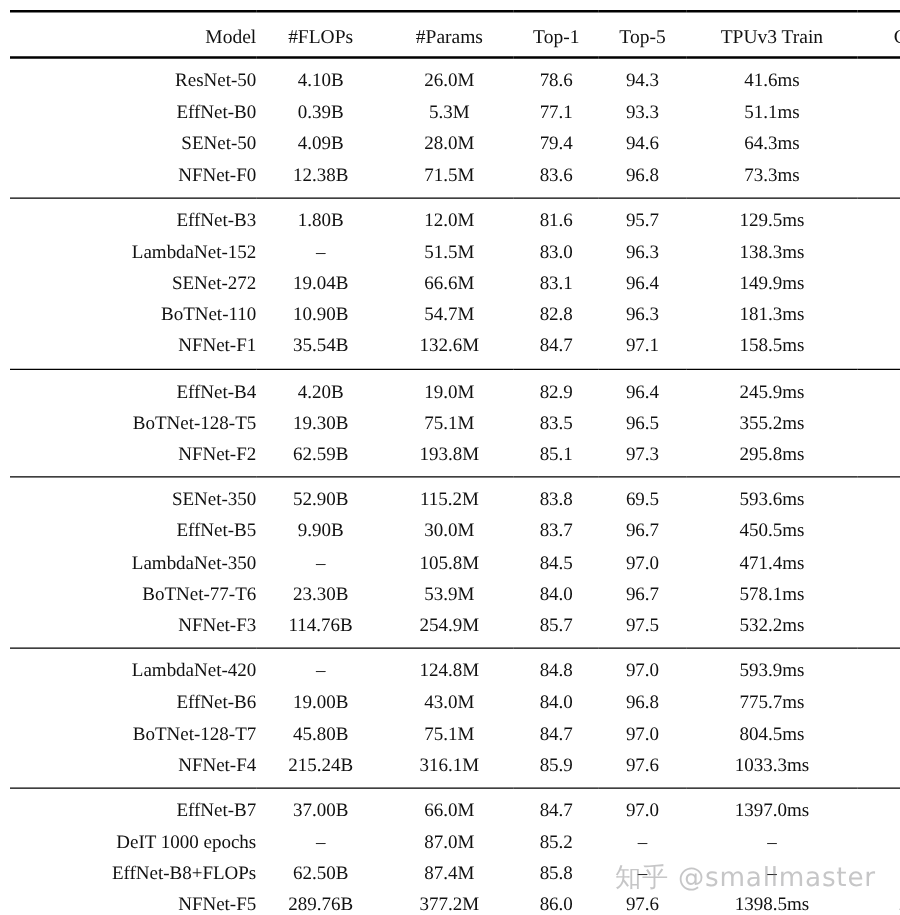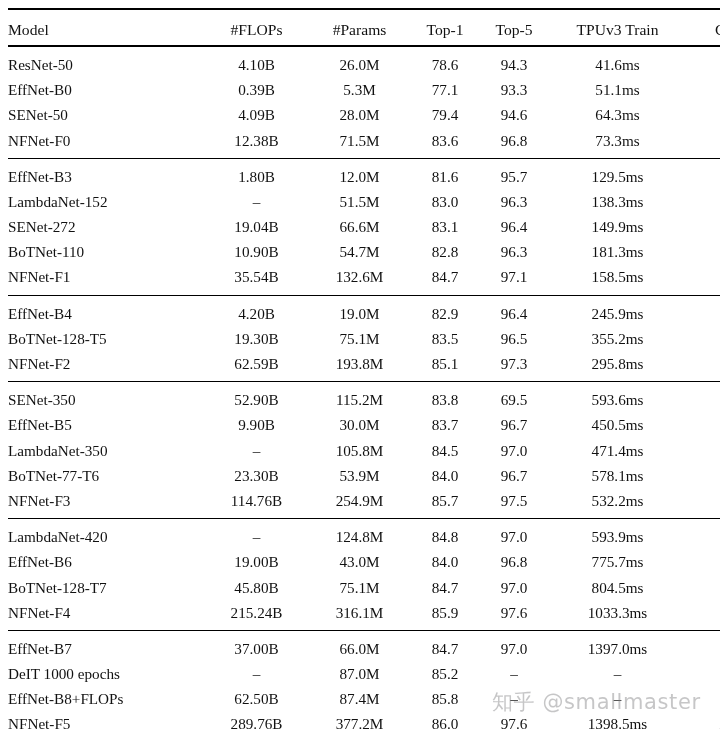--- a/index.html
+++ b/index.html
@@ -52,21 +52,21 @@
   
   tr.rule-top    > td { border-top: 2.6px solid #000; font-size: 0; height: 0; line-height: 0; padding: 0; }
   tr.rule-head   > td { border-top: 2.6px solid #000; font-size: 0; height: 0; line-height: 0; padding: 0; }
   tr.rule-mid    > td { border-top: 1.2px solid #000; font-size: 0; height: 0; line-height: 0; padding: 0; }
 
   tr.spacer-sm > td { height: 5px; font-size: 0; line-height: 0; }
   tr.spacer-xs > td { height: 4px; font-size: 0; line-height: 0; }
 
   
   td.model, th.model {
-    text-align: left;
+    text-align: right;
     padding-left: 14px;
   }
   td.num, th.num {
     text-align: center;
   }
 
   
   .vrule-left  { border-left: 1.1px solid #000; }
 
   

